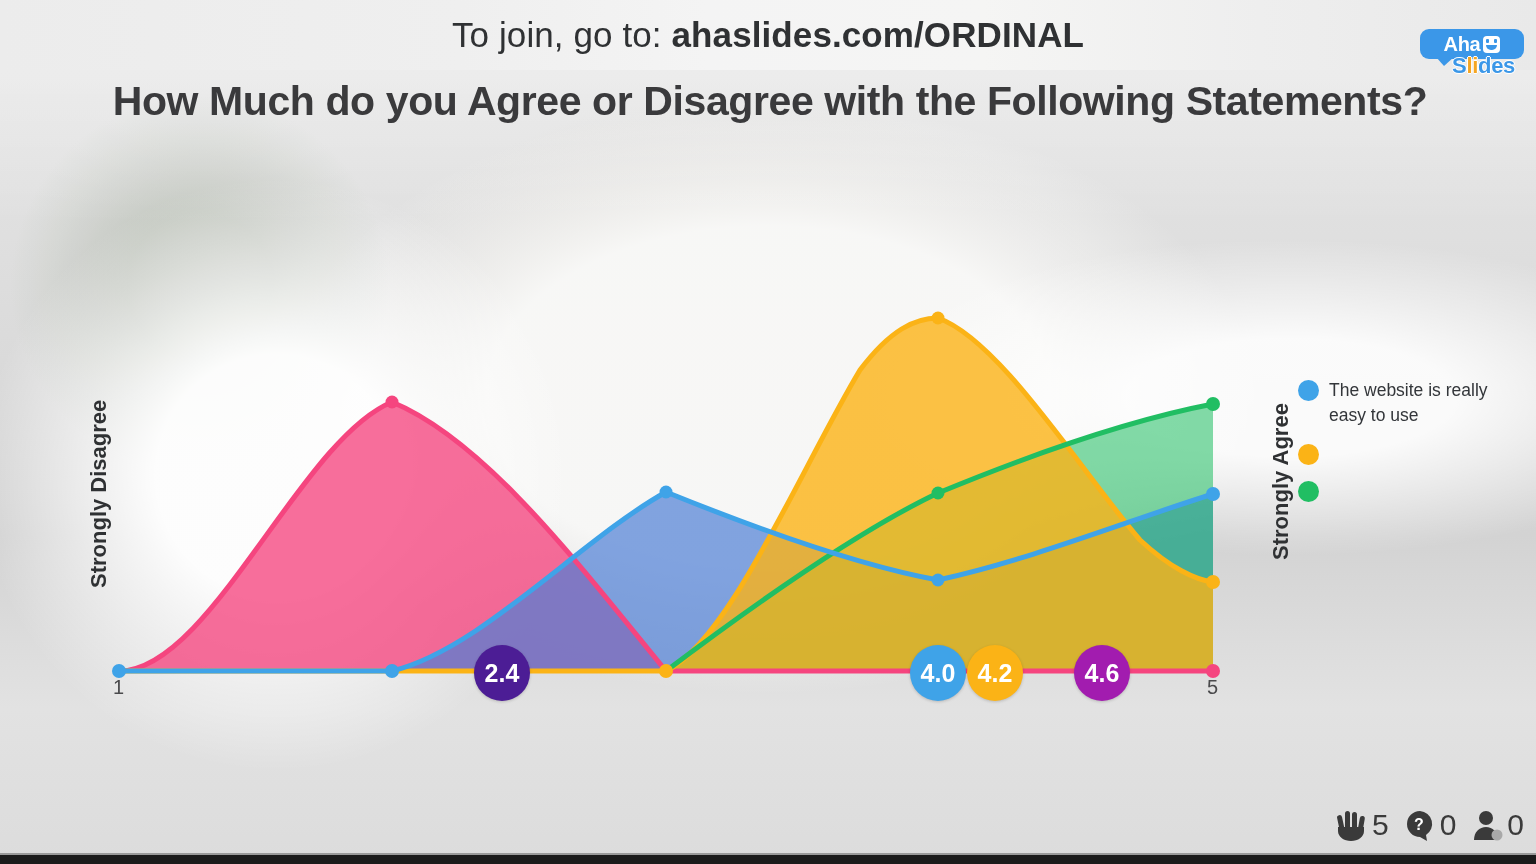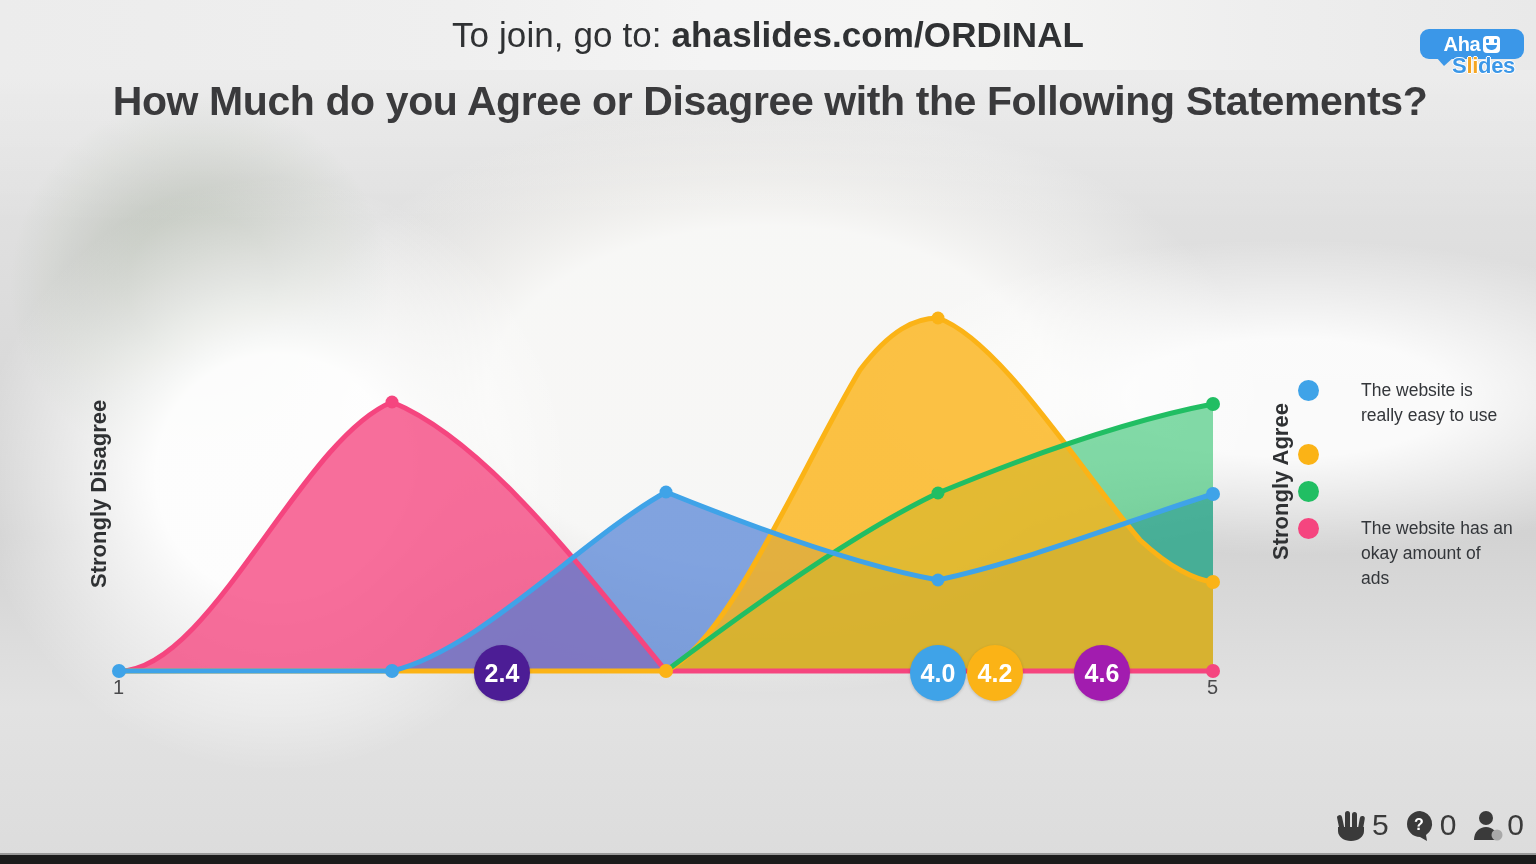--- a/index.html
+++ b/index.html
@@ -114,21 +114,21 @@
     display:flex; align-items:center; justify-content:center;
     color:#fff; font-size:25px; font-weight:700; z-index:7;
     box-shadow:0 1px 3px rgba(0,0,0,.18);
   }
 
   
   #legend{
     position:absolute; left:1298px; top:378px; width:215px; z-index:7;
   }
   .legend-item{
-    display:flex; align-items:flex-start; margin-bottom:14px;gap:32px;
+    display:flex; align-items:flex-start; margin-bottom:14px;
   }
   .legend-dot{
     width:21px; height:21px; border-radius:50%; flex:none;
     margin-top:2px; margin-right:10px;
   }
   .legend-text{
     font-size:17.5px; line-height:1.43; color:#33363a;
     max-width:180px;
   }
 
@@ -228,24 +228,20 @@
 <div id="legend">
   <div class="legend-item">
     <span class="legend-dot" style="background:#3fa3e8"></span>
     <span class="legend-text">The website is really easy to use</span>
   </div>
   <div class="legend-item">
     <span class="legend-dot" style="background:#fbb316"></span>
   </div>
   <div class="legend-item">
     <span class="legend-dot" style="background:#21be63"></span>
-  </div>
-  <div class="legend-item">
-    <span class="legend-dot" style="background:#f5457f"></span>
-    <span class="legend-text">The website has an okay amount of ads</span>
   </div>
 </div>
 
 <div id="stats">
   <div class="stat">
     <svg width="34" height="32" viewBox="0 0 34 32">
       <g fill="#3a3a3a">
         <rect x="3" y="6" width="5" height="15" rx="2.5" transform="rotate(-12 5.5 13)"></rect>
         <rect x="10" y="2" width="5" height="19" rx="2.5"></rect>
         <rect x="17" y="3" width="5" height="18" rx="2.5"></rect>

